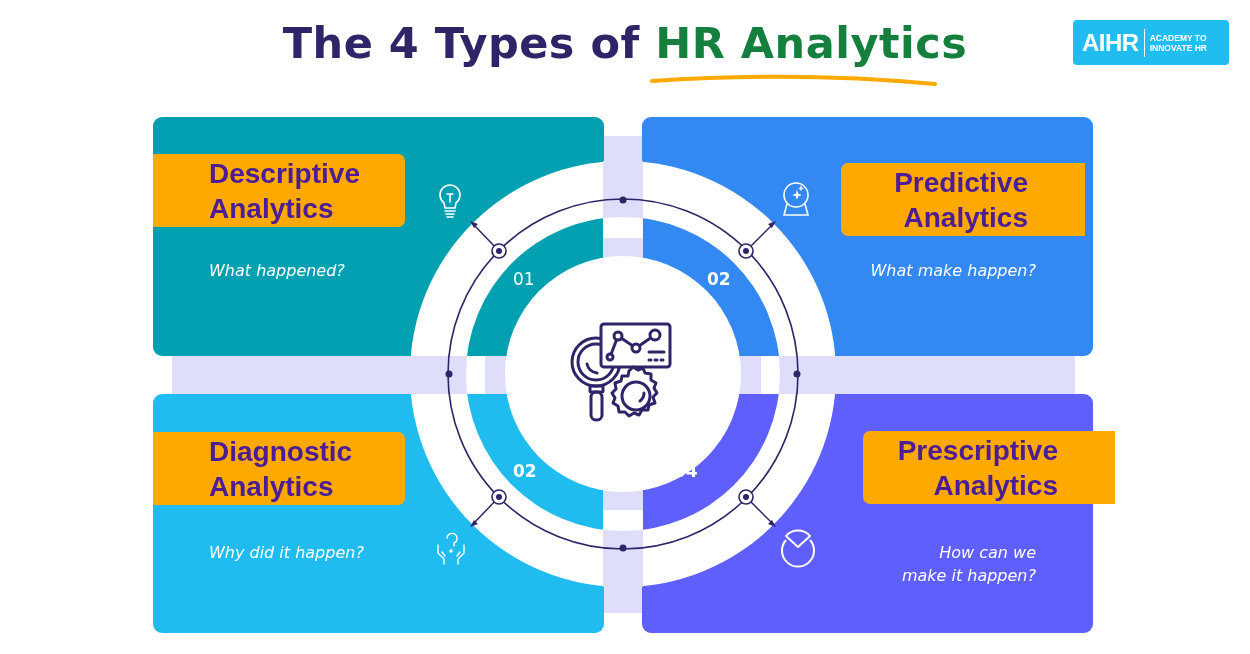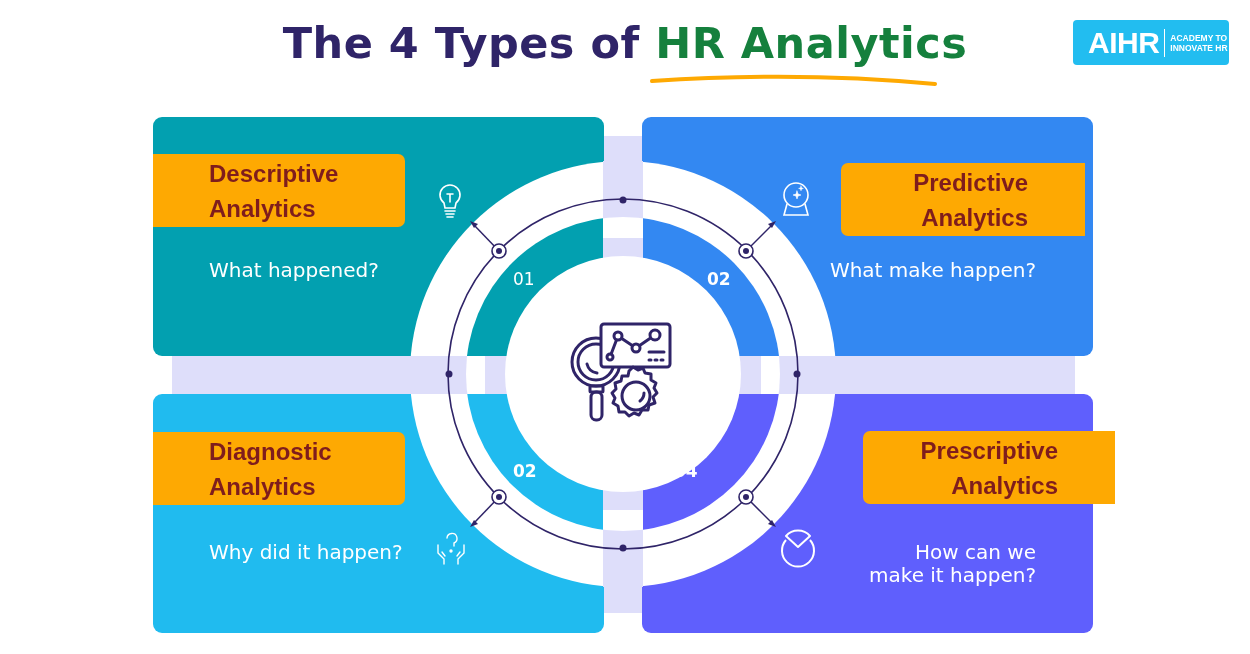--- a/index.html
+++ b/index.html
@@ -1,28 +1,28 @@
 <!DOCTYPE html>
 <html><head>
 <meta charset="utf-8">
 <style>
   html,body{margin:0;padding:0;background:#ffffff;}
   body{width:1250px;height:654px;position:relative;overflow:hidden;font-family:"DejaVu Sans","Liberation Sans",sans-serif;}
   .title{position:absolute;left:0;width:1250px;top:18px;text-align:center;font-size:43px;font-weight:bold;color:#2f2468;letter-spacing:0.5px;}
   .title .hl{color:#15803d;}
   .underline{position:absolute;left:0;top:0;}
   .logo{position:absolute;left:1073px;top:20px;width:156px;height:45px;background:#22bdf0;border-radius:4px;color:#fff;display:flex;align-items:center;}
-  .logo .big{font-family:"Liberation Sans",sans-serif;font-weight:bold;font-size:30px;padding-left:9px;letter-spacing:-0.5px;margin-left:6px;}
+  .logo .big{font-family:"Liberation Sans",sans-serif;font-weight:bold;font-size:24px;padding-left:9px;letter-spacing:-0.5px;}
   .logo .sep{width:1px;height:28px;background:#fff;margin:0 5px 0 5px;}
   .logo .small{font-family:"Liberation Sans",sans-serif;font-weight:bold;font-size:8.5px;line-height:10px;}
   .strip{position:absolute;background:#dedefa;}
   .card{position:absolute;border-radius:9px;}
   .tag{position:absolute;background:#fea902;height:73px;}
-  .tag .t{position:absolute;font-family:"Liberation Sans",sans-serif;font-weight:bold;color:#7f1d1d;font-size:24px;line-height:35px;}
-  .q{position:absolute;font-family:"DejaVu Sans",sans-serif;color:#ffffff;font-size:20px;line-height:23px;}
+  .tag .t{position:absolute;font-family:"Liberation Sans",sans-serif;font-weight:bold;color:#4c1d95;font-size:28px;line-height:35px;}
+  .q{position:absolute;font-family:"DejaVu Sans",sans-serif;font-style:italic;color:#ffffff;font-size:16px;line-height:23px;}
   svg{position:absolute;left:0;top:0;}
 </style>
 </head>
 <body>
 
 <div class="title"><span>The 4 Types of </span><span class="hl">HR Analytics</span></div>
 <svg class="underline" width="1250" height="100">
   <path d="M652 81 Q 800 71 935 84" stroke="#fea902" stroke-width="4" fill="none" stroke-linecap="round"></path>
 </svg>
 

